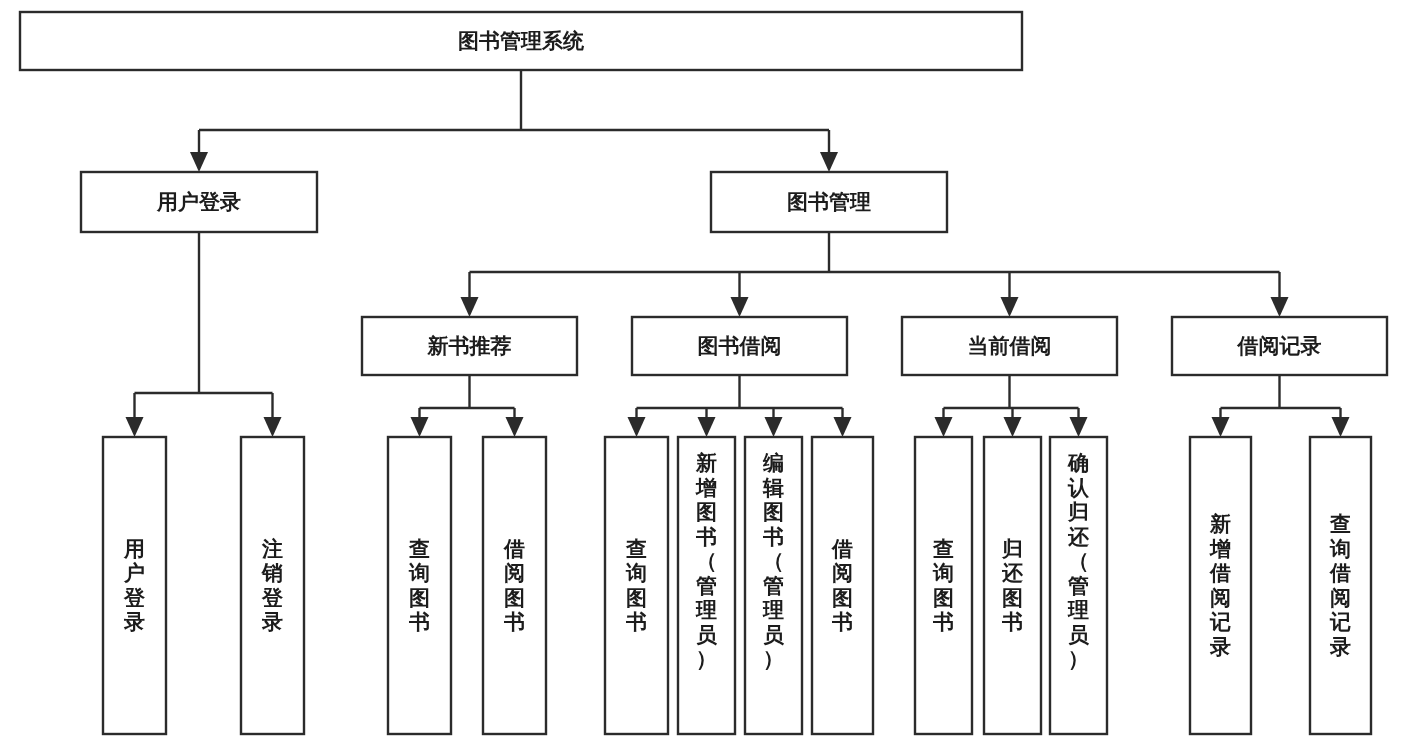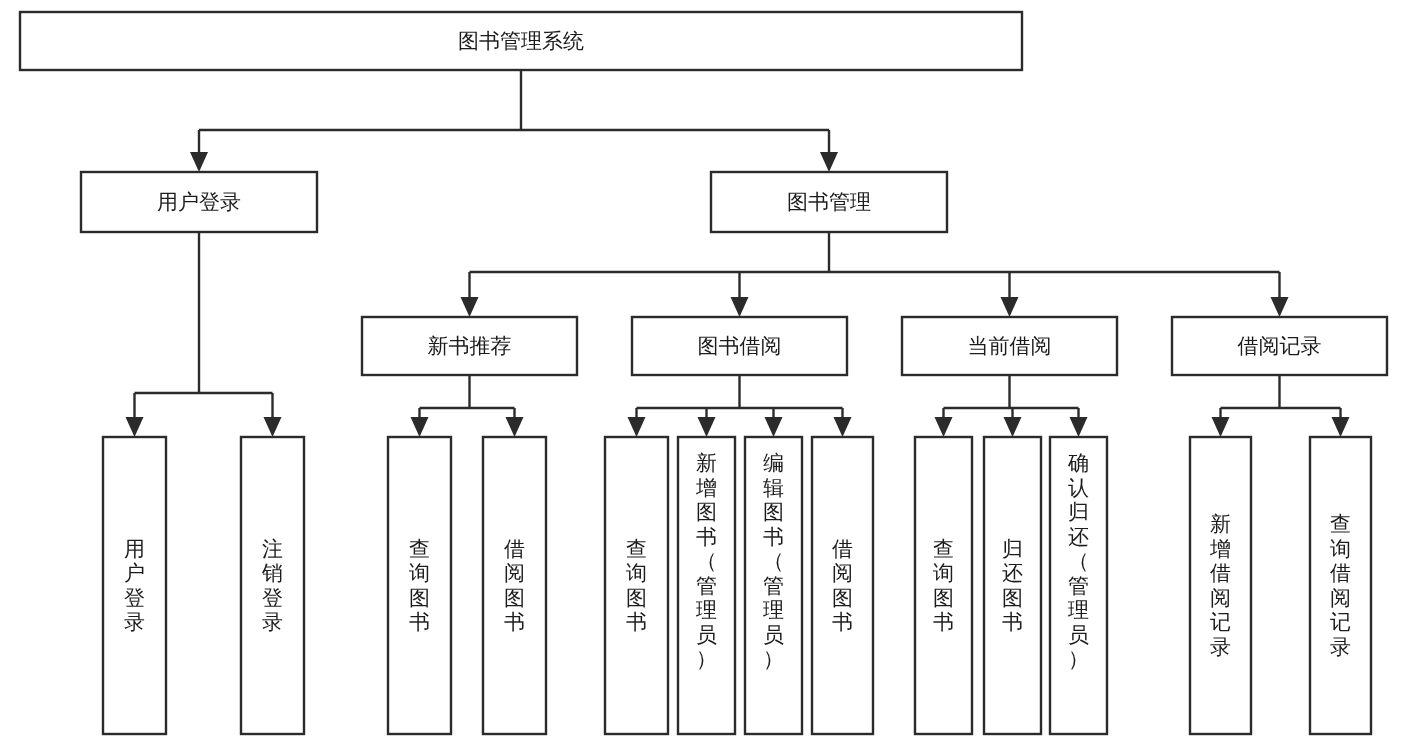--- a/index.html
+++ b/index.html
@@ -11,20 +11,21 @@
     width: 1405px;
     height: 747px;
     font-family: "Liberation Sans", "DejaVu Sans", sans-serif;
     overflow: hidden;
     position: relative;
   }
   #diagram-root {
     position: relative;
     width: 1405px;
     height: 617px;
+    font-weight: bold;
   }
   svg.diagram {
     position: absolute;
     left: 0;
     top: 0;
     width: 1405px;
     height: 747px;
   }
   .node-box {
     fill: #ffffff;

